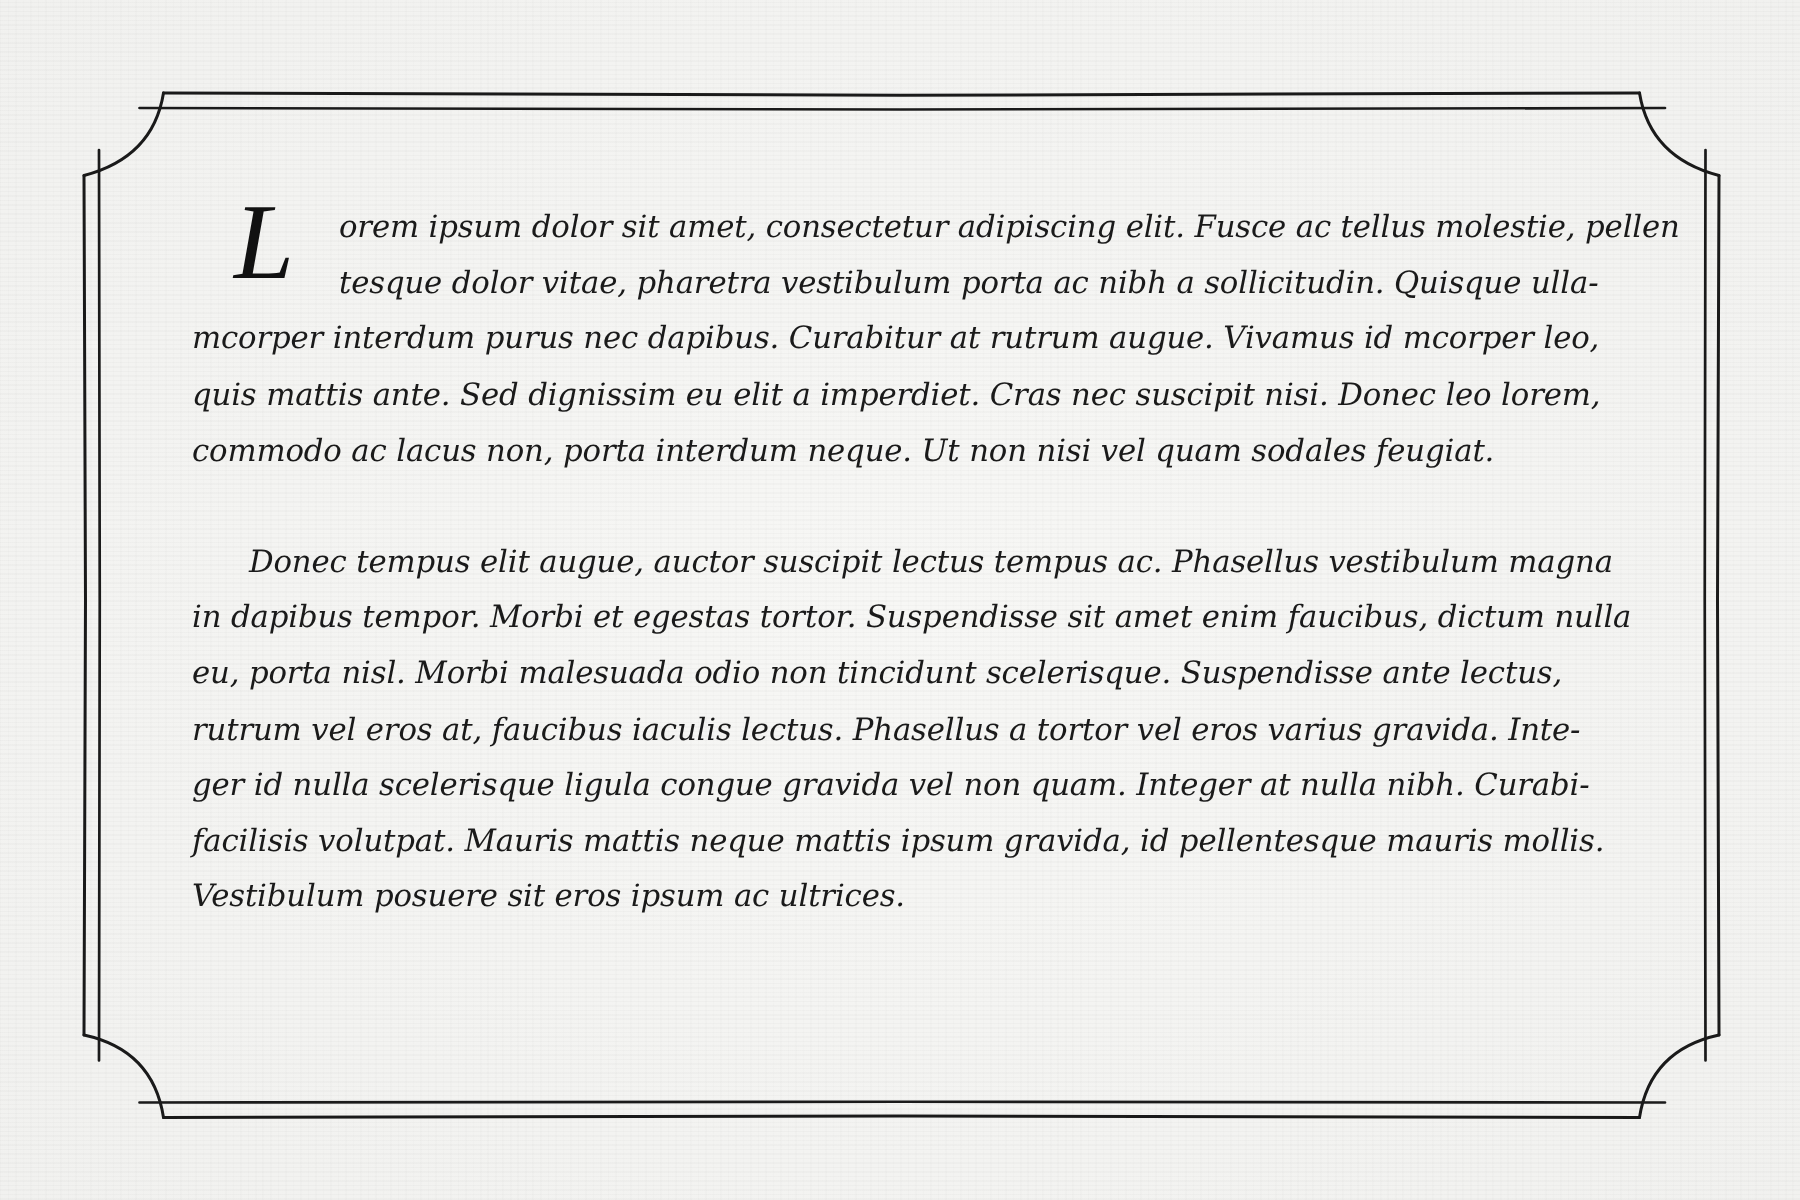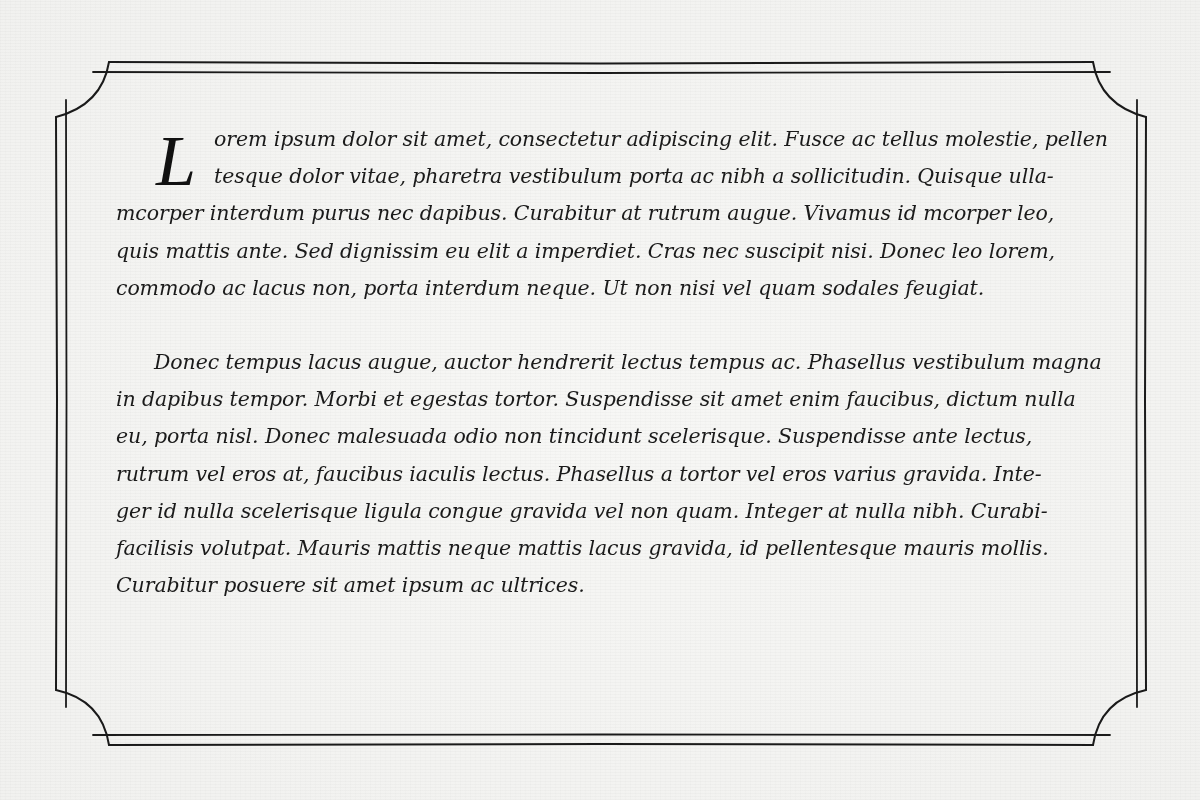--- a/index.html
+++ b/index.html
@@ -33,21 +33,21 @@
       font-family: "DejaVu Serif", serif;
       font-style: italic;
       font-size: 20.5px;
       line-height: 37.2px;
       color: #1a1a1a;
       letter-spacing: -0.1px;
       text-align: justify;
       hyphens: manual;
     }
     .para {
-      margin: 0;
+      margin: 12px;
     }
     .para + .para {
       margin-top: 37px;
     }
     .line {
       display: block;
       white-space: nowrap;
       text-align: left;
     }
     .line-indent-cap {
@@ -102,21 +102,21 @@
 
   <p class="para para-1">
     <span class="line line-indent-cap">orem ipsum dolor sit amet, consectetur adipiscing elit. Fusce ac tellus molestie, pellen</span>
     <span class="line line-indent-cap2">tesque dolor vitae, pharetra vestibulum porta ac nibh a sollicitudin. Quisque ulla-</span>
     <span class="line">mcorper interdum purus nec dapibus. Curabitur at rutrum augue. Vivamus id mcorper leo,</span>
     <span class="line">quis mattis ante. Sed dignissim eu elit a imperdiet. Cras nec suscipit nisi. Donec leo lorem,</span>
     <span class="line">commodo ac lacus non, porta interdum neque. Ut non nisi vel quam sodales feugiat.</span>
   </p>
 
   <p class="para para-2-block">
-    <span class="line" style="padding-left:38px">Donec tempus lacus augue, auctor hendrerit lectus tempus ac. Phasellus vestibulum magna</span>
+    <span class="line" style="padding-left:38px">Donec tempus elit augue, auctor suscipit lectus tempus ac. Phasellus vestibulum magna</span>
     <span class="line">in dapibus tempor. Morbi et egestas tortor. Suspendisse sit amet enim faucibus, dictum nulla</span>
-    <span class="line">eu, porta nisl. Donec malesuada odio non tincidunt scelerisque. Suspendisse ante lectus,</span>
+    <span class="line">eu, porta nisl. Morbi malesuada odio non tincidunt scelerisque. Suspendisse ante lectus,</span>
     <span class="line">rutrum vel eros at, faucibus iaculis lectus. Phasellus a tortor vel eros varius gravida. Inte-</span>
     <span class="line">ger id nulla scelerisque ligula congue gravida vel non quam. Integer at nulla nibh. Curabi-</span>
-    <span class="line">facilisis volutpat. Mauris mattis neque mattis lacus gravida, id pellentesque mauris mollis.</span>
-    <span class="line">Curabitur posuere sit amet ipsum ac ultrices.</span>
+    <span class="line">facilisis volutpat. Mauris mattis neque mattis ipsum gravida, id pellentesque mauris mollis.</span>
+    <span class="line">Vestibulum posuere sit eros ipsum ac ultrices.</span>
   </p>
 </div>
 
 </body></html>

